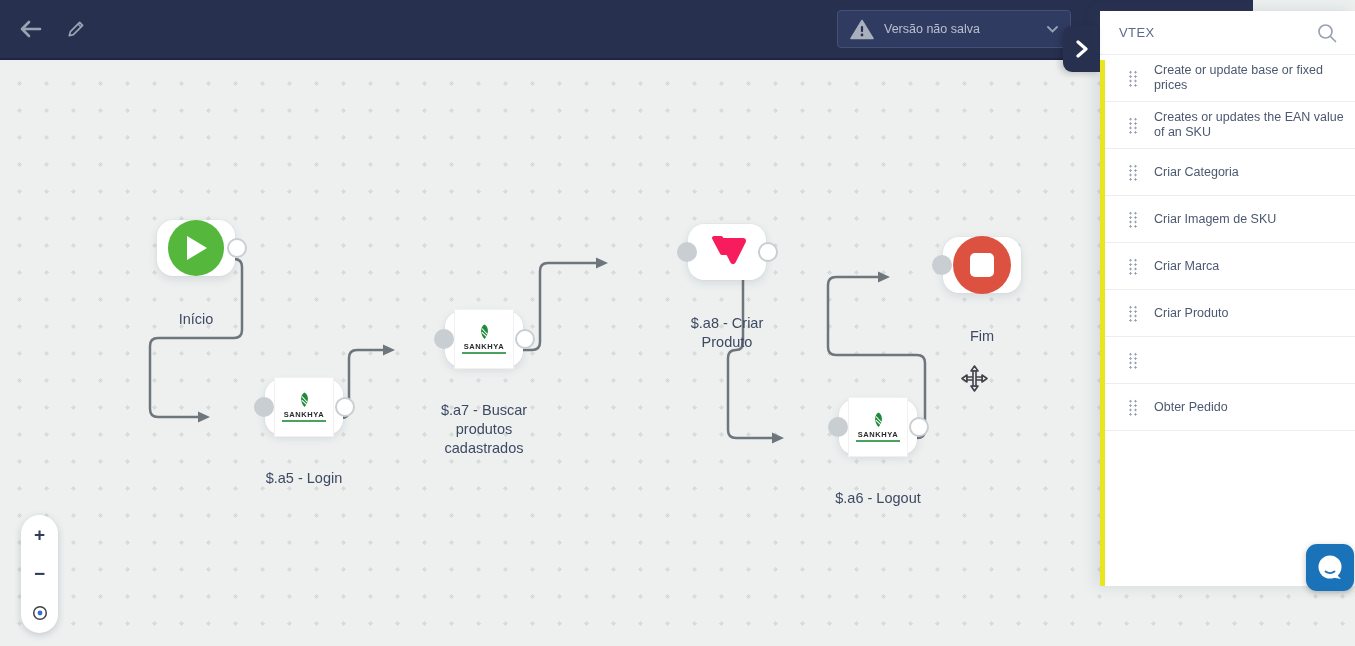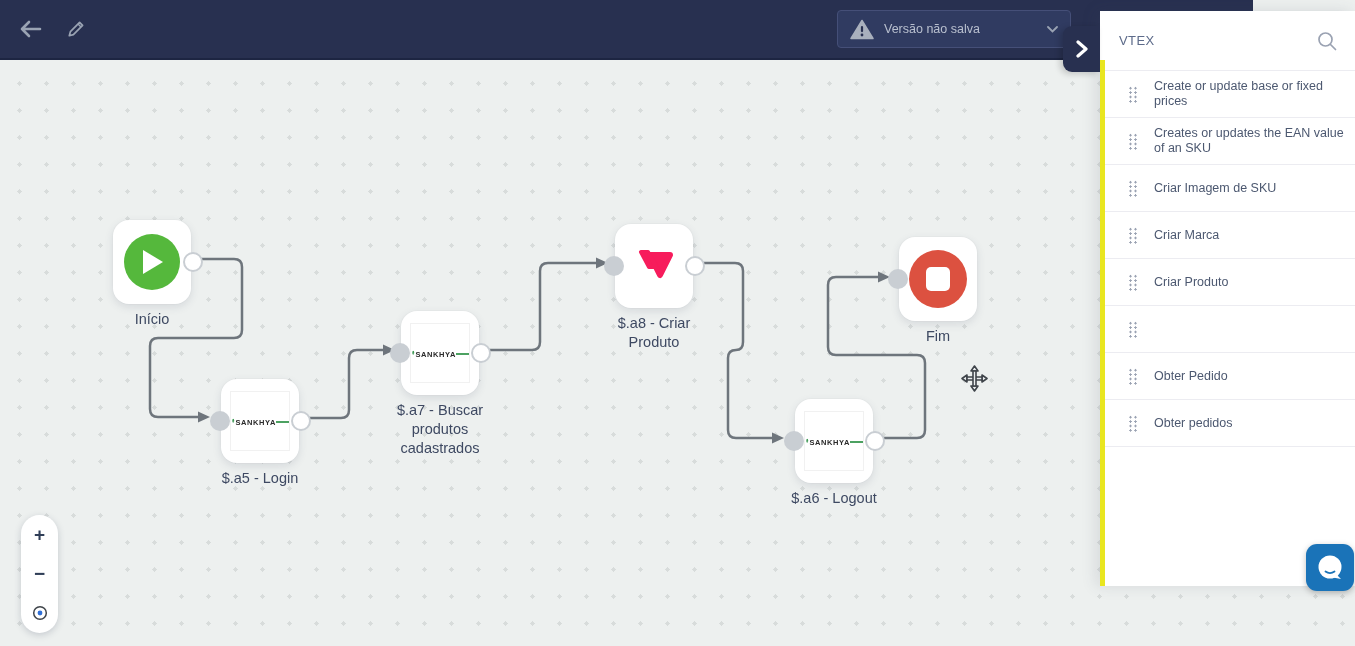--- a/index.html
+++ b/index.html
@@ -20,54 +20,54 @@
   .publish-btn { position:absolute; left:1251px; top:12px; width:97px; height:36px; background:#e9e620; border:none; border-radius:8px; display:flex; align-items:center; justify-content:center; gap:8px; cursor:pointer; box-shadow:0 1px 3px rgba(0,0,0,.3); }
   .publish-btn b { color:#252e4e; font-size:14px; }
 
   
   .canvas { position:absolute; top:60px; left:0; width:1355px; height:586px;
     background-color:#edf0ef;
     background-image:radial-gradient(#d8dcdb 2px, transparent 2.2px);
     background-size:27px 27px; background-position:6px 10px; }
   .edges { position:absolute; top:0; left:0; width:1355px; height:586px; pointer-events:none; }
 
-  .node { position:absolute; width:78px; height:84px; background:#fff; border-radius:16px;
-    box-shadow:0 3px 9px rgba(55,65,90,.13), 0 0 0 1px rgba(0,0,0,.015); display:flex; align-items:center; justify-content:center; cursor:grab; }
+  .node { position:absolute; width:78px; height:56px; background:#fff; border-radius:16px;
+    box-shadow:0 3px 9px rgba(55,65,90,.13), 0 0 0 1px rgba(0,0,0,.015); display:flex; align-items:center; justify-content:center; cursor:grab;margin-left:44px; }
   .node-label { position:absolute; top:90px; left:50%; transform:translateX(-50%); width:118px; text-align:center;
     font-size:14.5px; line-height:19px; color:#3e4962; }
   .port { position:absolute; top:50%; width:20px; height:20px; border-radius:50%; transform:translateY(-50%); }
   .port-in  { left:-11px; background:#c9ced3; }
   .port-out { right:-12px; background:#fff; border:2px solid #c9ced3; }
 
   .start-circle { width:56px; height:56px; border-radius:50%; background:#55b83c; display:flex; align-items:center; justify-content:center; }
   .end-circle { width:58px; height:58px; border-radius:50%; background:#dc5140; display:flex; align-items:center; justify-content:center; }
   .stop-square { width:24px; height:24px; background:#fff; border-radius:5px; }
 
-  .sk-box { width:60px; height:60px; border:1px solid #f1f1f1; background:#fff; display:flex; flex-direction:row; align-items:center; justify-content:center; }
+  .sk-box { width:60px; height:60px; border:1px solid #f1f1f1; background:#fff; display:flex; flex-direction:column; align-items:center; justify-content:center; }
   .sk-brand { font-size:7.5px; font-weight:bold; letter-spacing:.6px; color:#2a2a2a; margin-top:2px; }
   .sk-tag { width:44px; height:2px; background:#1f8a3a; margin-top:1.5px; opacity:.8; }
 
   
   .zoomctl { position:absolute; left:21px; top:455px; width:37px; height:118px; background:#fff; border-radius:19px;
     box-shadow:0 2px 7px rgba(55,65,90,.22); display:flex; flex-direction:column; align-items:center; justify-content:space-between; padding:12px 0; }
   .zoomctl button { background:none; border:none; cursor:pointer; color:#2f3e57; font-size:19px; font-weight:bold; line-height:16px; display:flex; align-items:center; justify-content:center; }
 
   .move-cursor { position:absolute; left:961px; top:305px; width:27px; height:27px; }
 
   
   .chat-btn { position:absolute; left:1306px; top:484px; width:48px; height:47px; background:#1a73b8; border:none; border-radius:11px;
     display:flex; align-items:center; justify-content:center; cursor:pointer; z-index:80; box-shadow:0 2px 6px rgba(0,0,0,.25); }
 
   
   .panel { position:absolute; left:1100px; top:11px; width:255px; height:575px; background:#fff;
     box-shadow:-4px 0 14px rgba(60,70,90,.13); z-index:60; }
   .panel-accent { position:absolute; left:0; top:49px; bottom:0; width:5px; background:#e9e620; }
   .collapse-tab { position:absolute; left:-37px; top:15px; width:37px; height:46px; background:#283050; border:none; border-radius:9px 0 0 9px;
     color:#fff; cursor:pointer; display:flex; align-items:center; justify-content:center; box-shadow:-3px 2px 6px rgba(0,0,0,.18); }
-  .search-row { height:60px; display:flex; align-items:center; padding:0 18px 0 19px; border-bottom:1px solid #ececf1; }
+  .search-row { height:44px; display:flex; align-items:center; padding:0 18px 0 19px; border-bottom:1px solid #ececf1; }
   .search-input { flex:1; border:none; outline:none; font-size:13px; letter-spacing:.4px; color:#5d6b8a; font-family:"Liberation Sans",sans-serif; background:transparent; }
   .panel-list { list-style:none; }
   .panel-item { display:flex; align-items:center; gap:16px; min-height:47px; padding:8px 0 8px 28px; border-bottom:1px solid #ececf1; cursor:grab; }
   .drag-dots { width:10px; height:17px; flex:0 0 10px;
     background-image:radial-gradient(#9aa2b2 1.1px, transparent 1.3px);
     background-size:5px 4.4px; background-position:0 0; }
   .item-label { width:228px; font-size:12.5px; line-height:15px; color:#4c5870; }
 </style>
 </head>
 <body>
@@ -178,21 +178,21 @@
             <path d="M5 4.5l5.5 6M4.8 8.2l5.4 5" stroke="#fff" stroke-width="1.1"></path>
           </svg>
         <span class="sk-brand">SANKHYA</span>
         <span class="sk-tag"></span>
       </div>
       <span class="port port-in"></span>
       <span class="port port-out"></span>
       <div class="node-label">$.a7 - Buscar produtos cadastrados</div>
     </div>
 
-    <div class="node" style="left:615px; top:164px;justify-content:center;">
+    <div class="node" style="left:644px; top:164px;justify-content:center;">
       <svg width="42" height="40" viewBox="0 0 42 40">
         <path d="M17 9 L37 9 L27 29 Z" fill="#f71c5c" stroke="#f71c5c" stroke-width="6" stroke-linejoin="round"></path>
         <path d="M8 6 L15 6 L23 21 L16 21 Z" fill="#f71c5c" stroke="#f71c5c" stroke-width="4" stroke-linejoin="round"></path>
       </svg>
       <span class="port port-in"></span>
       <span class="port port-out"></span>
       <div class="node-label">$.a8 - Criar Produto</div>
     </div>
 
     <div class="node" style="left:795px; top:339px;">
@@ -268,37 +268,37 @@
       <li class="panel-item">
           <span class="drag-dots"></span>
           <span class="item-label">Create or update base or fixed prices</span>
         </li>
       <li class="panel-item">
           <span class="drag-dots"></span>
           <span class="item-label">Creates or updates the EAN value of an SKU</span>
         </li>
       <li class="panel-item">
           <span class="drag-dots"></span>
+          <span class="item-label">Criar Categoria</span>
+        </li>
+      <li class="panel-item">
+          <span class="drag-dots"></span>
           <span class="item-label">Criar Imagem de SKU</span>
         </li>
       <li class="panel-item">
           <span class="drag-dots"></span>
           <span class="item-label">Criar Marca</span>
         </li>
       <li class="panel-item">
           <span class="drag-dots"></span>
           <span class="item-label">Criar Produto</span>
         </li>
       <li class="panel-item">
           <span class="drag-dots"></span>
         </li>
       <li class="panel-item">
           <span class="drag-dots"></span>
           <span class="item-label">Obter Pedido</span>
-        </li>
-      <li class="panel-item">
-          <span class="drag-dots"></span>
-          <span class="item-label">Obter pedidos</span>
         </li>
     </ul>
   </aside>
 
 </div>
 
 </body></html>

